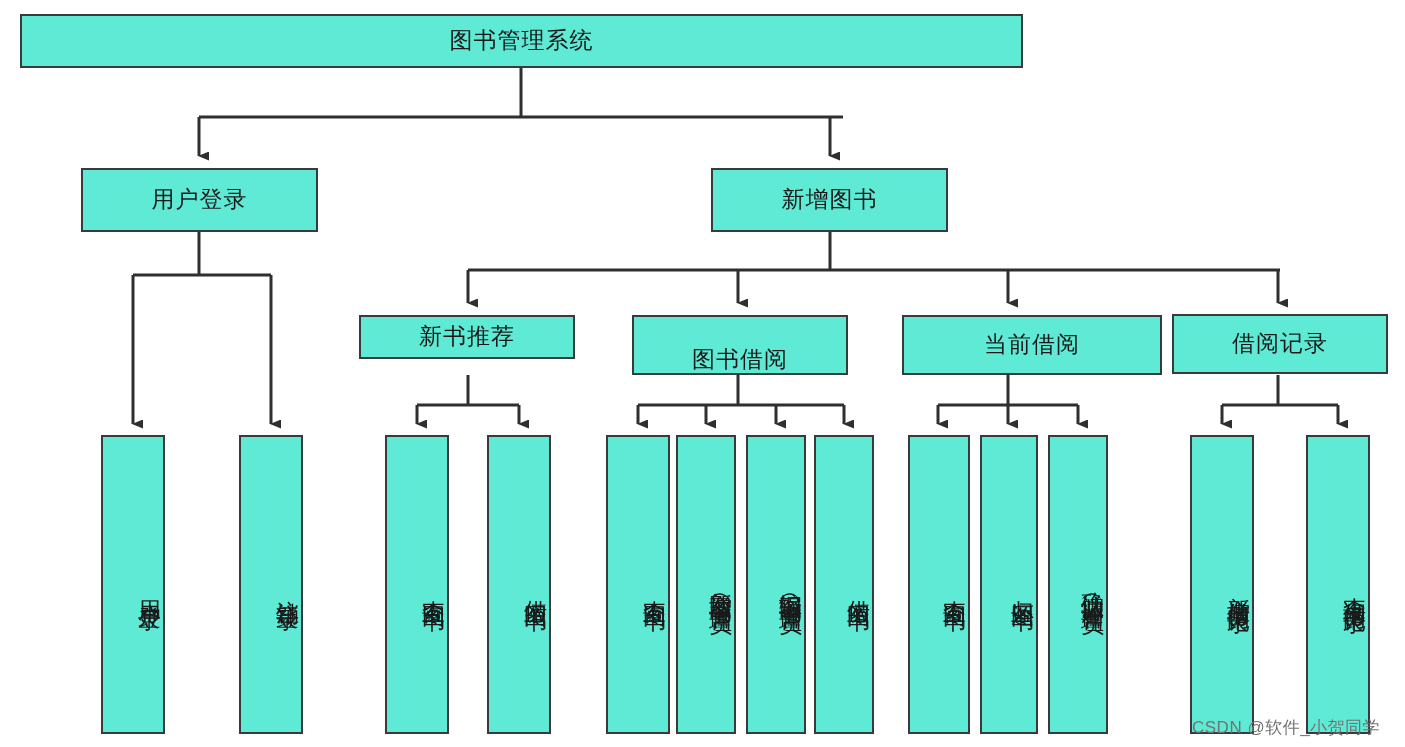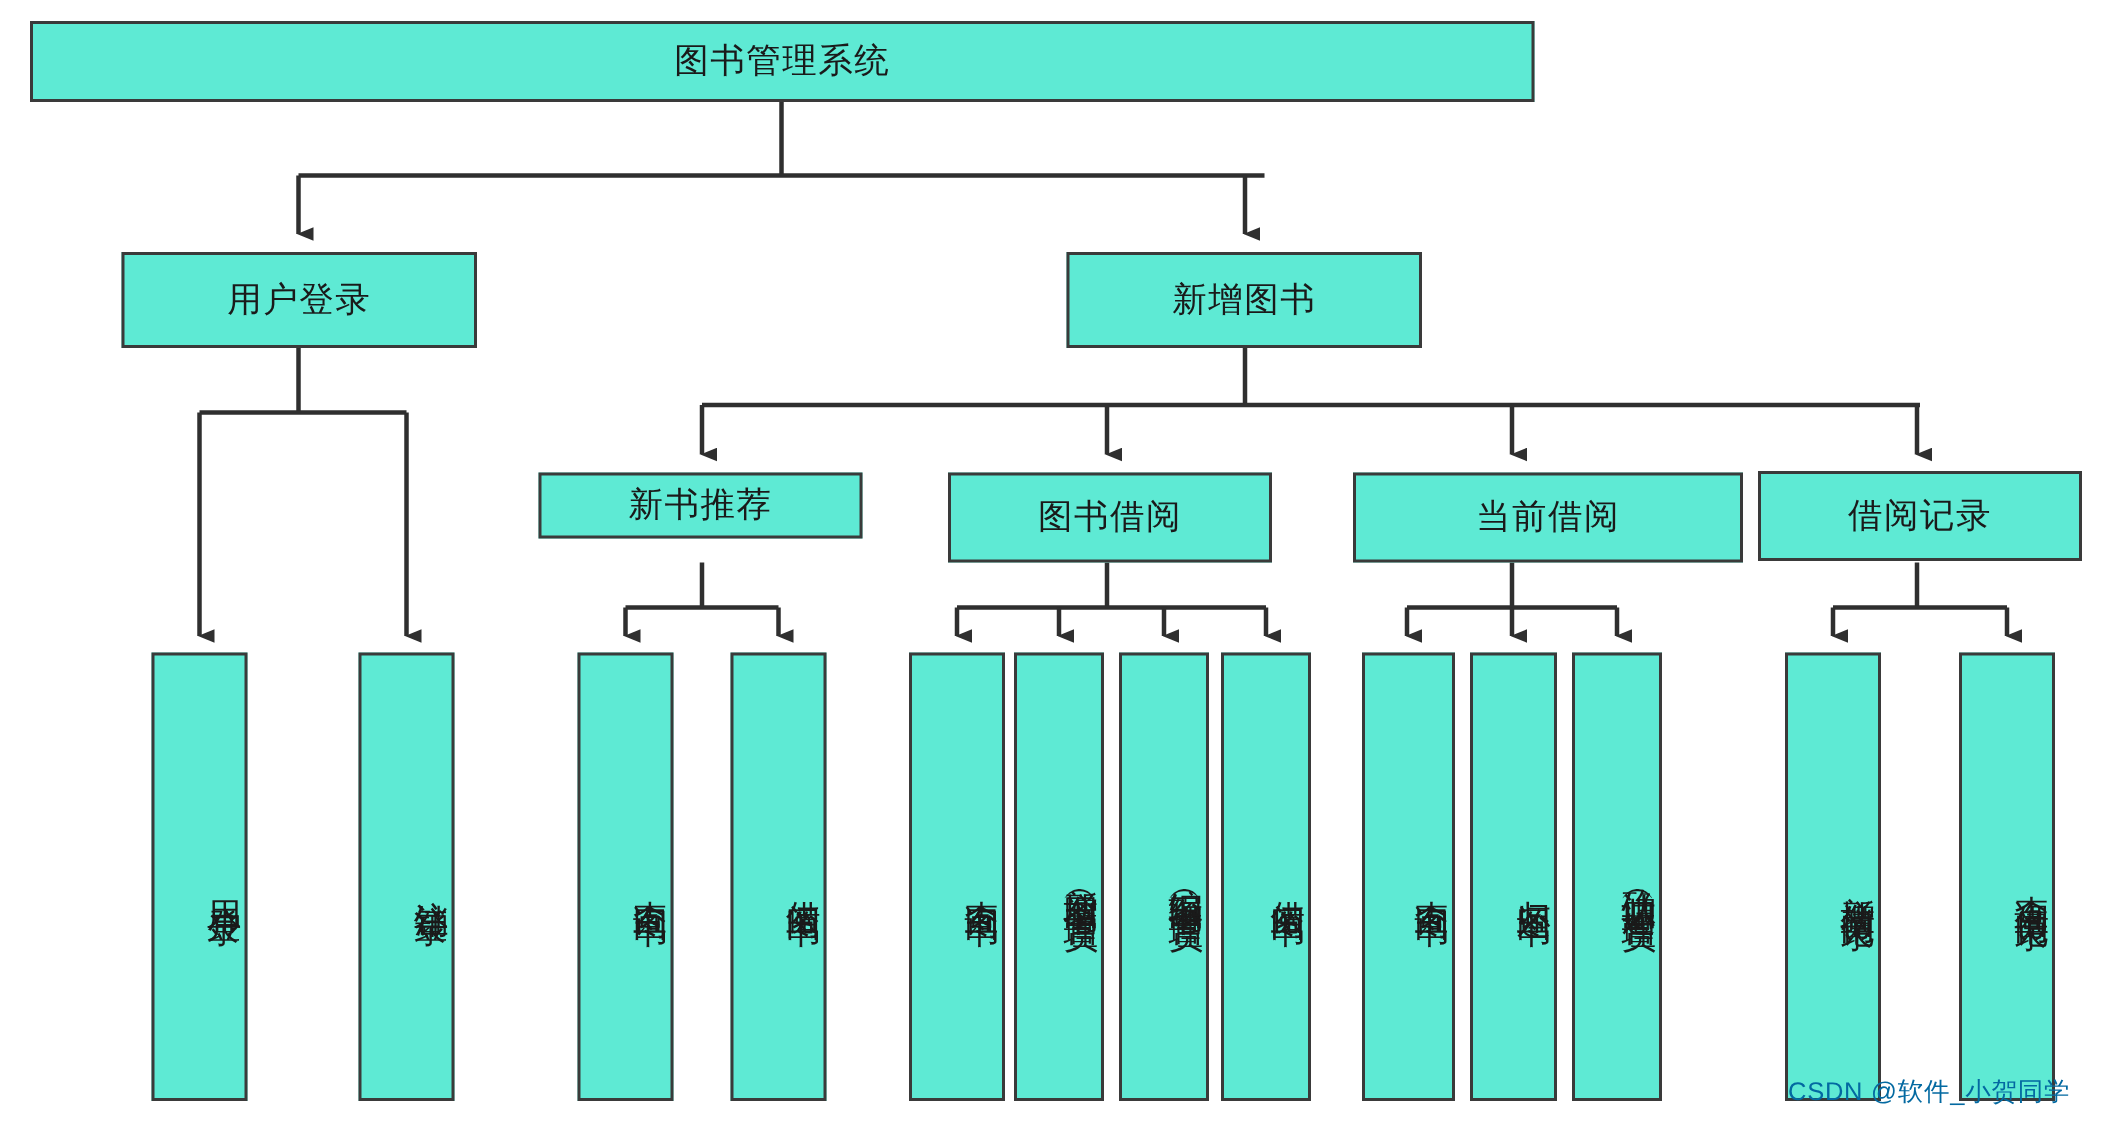--- a/index.html
+++ b/index.html
@@ -49,21 +49,21 @@
     justify-content: center;
   }
   .node-label {
     display: block;
     line-height: 1.18;
     white-space: nowrap;
   }
   .watermark {
     position: absolute;
     font-size: 17px;
-    color: #0369a1;
+    color: #737373;
     white-space: nowrap;
     letter-spacing: 0.5px;
   }
 </style>
 </head>
 <body>
 
 <div id="canvas">
 
   <svg class="wires" viewBox="0 0 1405 747">
@@ -123,21 +123,21 @@
   <div class="node horiz" style="left:81px; top:168px; width:237px; height:64px;">
     <span class="node-label">用户登录</span>
   </div>
   <div class="node horiz" style="left:711px; top:168px; width:237px; height:64px;">
     <span class="node-label">新增图书</span>
   </div>
 
   <div class="node horiz" style="left:359px; top:315px; width:216px; height:44px;">
     <span class="node-label">新书推荐</span>
   </div>
-  <div class="node horiz" style="left:632px; top:315px; width:216px; height:60px;">
+  <div class="node horiz" style="left:632px; top:315px; width:216px; height:60px;align-items:flex-end;">
     <span class="node-label">图书借阅</span>
   </div>
   <div class="node horiz" style="left:902px; top:315px; width:260px; height:60px;">
     <span class="node-label">当前借阅</span>
   </div>
   <div class="node horiz" style="left:1172px; top:314px; width:216px; height:60px;">
     <span class="node-label">借阅记录</span>
   </div>
 
   <div class="node vert" style="left:101px; top:435px; width:64px; height:299px;">

